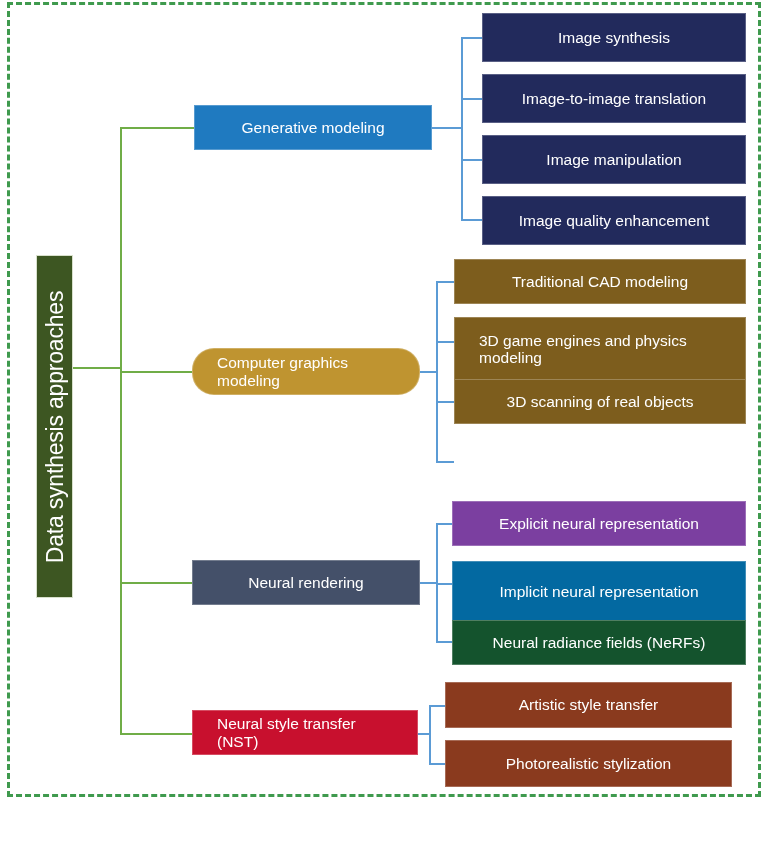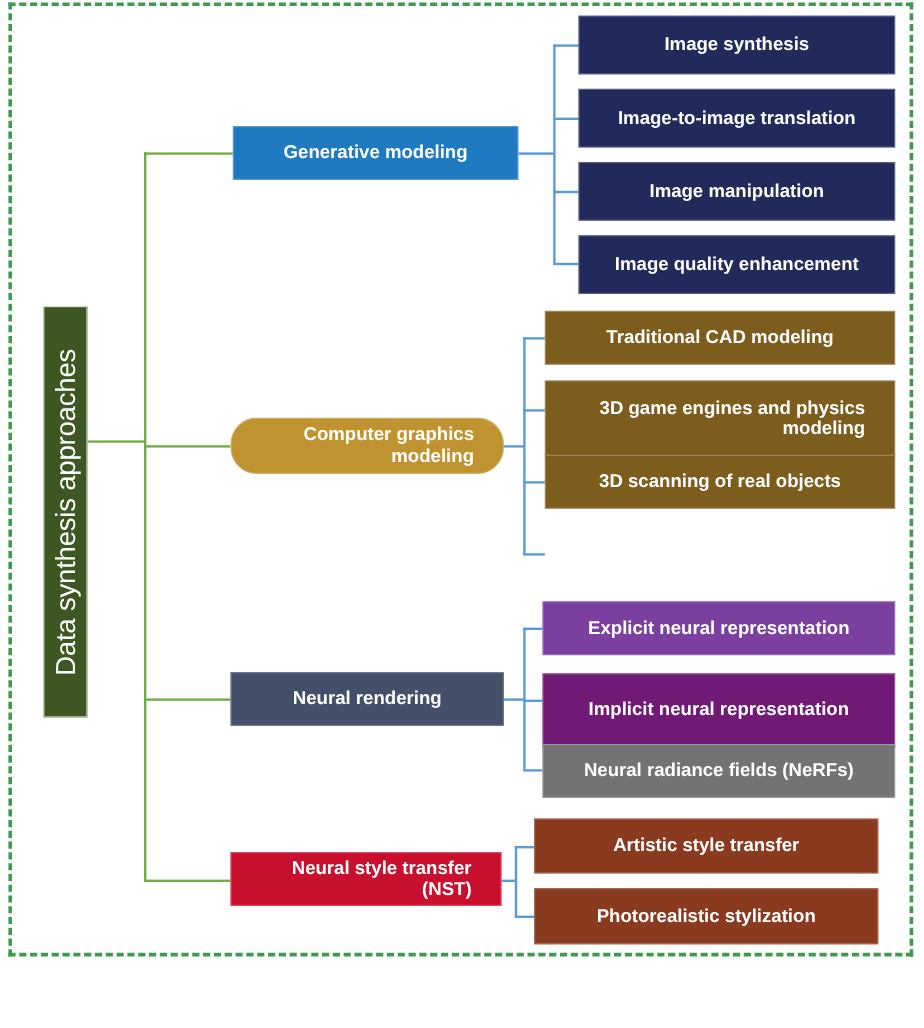--- a/index.html
+++ b/index.html
@@ -25,27 +25,26 @@
     width: 754px;
     height: 795px;
     border: 3px dashed #3f9a4e;
     box-sizing: border-box;
   }
   .node {
     position: absolute;
     display: flex;
     align-items: center;
     justify-content: center;
-    text-align: right;
+    text-align: left;
     color: #ffffff;
     box-sizing: border-box;
     line-height: 1.12;
     padding: 2px 24px;
     border: 1px solid rgba(255,255,255,0.25);
-    font-weight: bold;
   }
   
   #root-node {
     position: absolute;
     left: 36px;
     top: 255px;
     width: 37px;
     height: 343px;
     background: #3d5622;
     color: #ffffff;
@@ -150,24 +149,24 @@
 
   <div class="bline hline" style="left:420px; top:582px; width:17px; height:2px;"></div>
   <div class="bline vline" style="left:436px; top:523px; width:2px; height:119px;"></div>
   <div class="bline hline" style="left:436px; top:523px; width:16px; height:2px;"></div>
   <div class="bline hline" style="left:436px; top:583px; width:16px; height:2px;"></div>
   <div class="bline hline" style="left:436px; top:641px; width:16px; height:2px;"></div>
 
   <div class="node lvl2" style="left:452px; top:501px; width:294px; height:45px; background:#7b3fa0;">
     <span>Explicit neural representation</span>
   </div>
-  <div class="node lvl2" style="left:452px; top:561px; width:294px; height:62px; background:#701a75;">
+  <div class="node lvl2" style="left:452px; top:561px; width:294px; height:62px; background:#0369a1;">
     <span>Implicit neural representation</span>
   </div>
-  <div class="node lvl2" style="left:452px; top:620px; width:294px; height:45px; background:#737373;">
+  <div class="node lvl2" style="left:452px; top:620px; width:294px; height:45px; background:#14532d;">
     <span>Neural radiance fields (NeRFs)</span>
   </div>
 
   <div class="bline hline" style="left:418px; top:733px; width:12px; height:2px;"></div>
   <div class="bline vline" style="left:429px; top:705px; width:2px; height:59px;"></div>
   <div class="bline hline" style="left:429px; top:705px; width:16px; height:2px;"></div>
   <div class="bline hline" style="left:429px; top:763px; width:16px; height:2px;"></div>
 
   <div class="node lvl2" style="left:445px; top:682px; width:287px; height:46px; background:#8a3a1e;">
     <span>Artistic style transfer</span>

